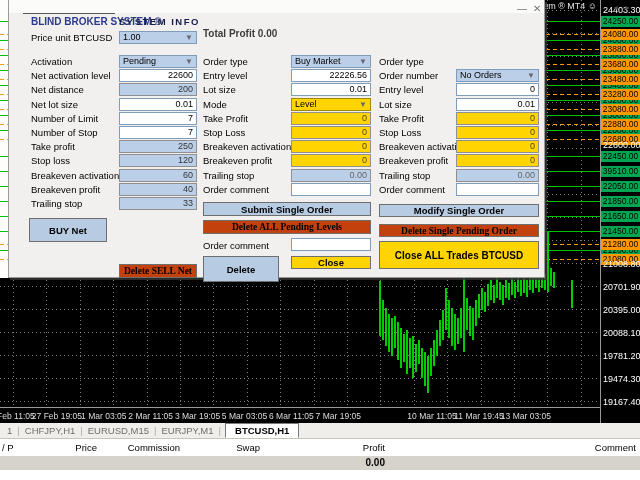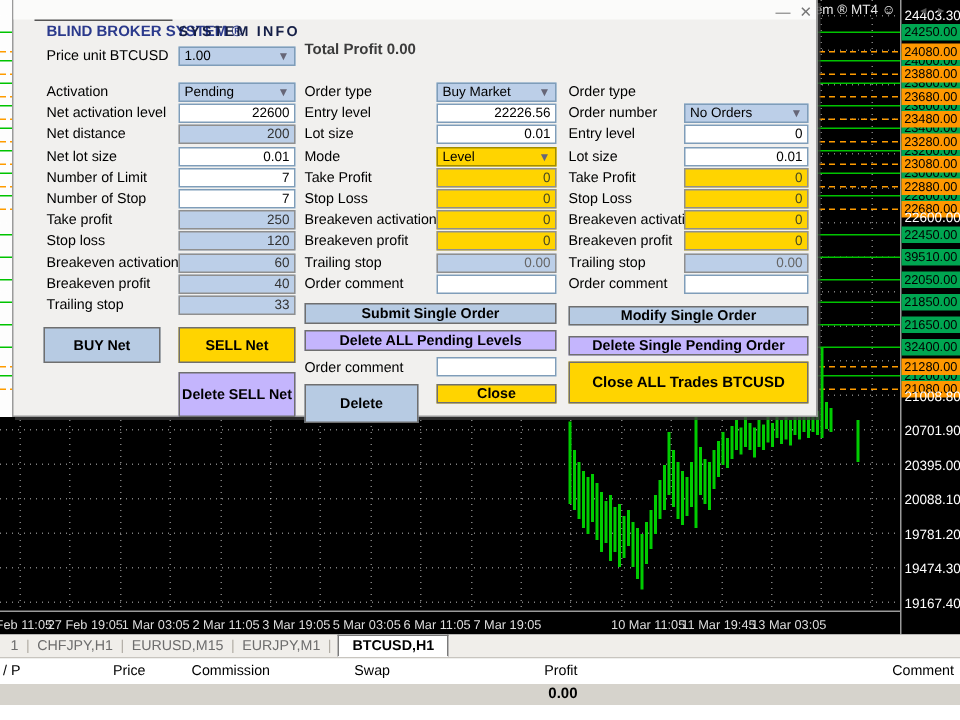--- a/index.html
+++ b/index.html
@@ -43,21 +43,21 @@
   .f-yellow{background:#ffd400;text-align:right;color:#4a4a20;}
   .f-drop{background:#bccfe8;border-color:#7f9db9;text-align:left;}
   .f-ydrop{background:#ffd400;border-color:#a08c00;text-align:left;}
   .f-comment{background:#fff;border-color:#7f9db9;}
   .f-gray{color:#666;}
   .arr{float:right;color:#667;font-size:8px;line-height:11px;}
   .btn{position:absolute;font-size:9.5px;font-weight:bold;color:#000;text-align:center;
        border:1px solid #6f6f6f;display:flex;align-items:center;justify-content:center;cursor:default;}
   .b-blue{background:#b7cbe3;}
   .b-yellow{background:#ffd400;}
-  .b-white{background:#c4b5fd;}
+  .b-white{background:#c2410c;font-family:Liberation Serif, serif;}
   
   #tabbar{position:absolute;left:0;top:423px;width:640px;height:16px;background:#f0eeea;
           border-bottom:1px solid #c8c5bf;font-size:9.5px;color:#6d6d6d;white-space:nowrap;
           display:flex;align-items:center;padding-left:2px;}
   .tab{padding:0 5px;} .tabsep{color:#b0aca4;}
   .tab-active{background:#fff;border:1px solid #7a7a7a;border-bottom:1px solid #fff;
               color:#000;font-weight:bold;padding:1px 9px;margin:0 4px;}
   .tab-arrow{position:absolute;top:4px;font-size:7px;color:#555;}
   #hdrrow{position:absolute;left:0;top:439px;width:640px;height:17px;background:#fff;}
   .hdr{position:absolute;top:3px;font-size:9.5px;color:#000;white-space:nowrap;}
@@ -207,21 +207,21 @@
         <div class="axis-tag tag-g" style="top: 65px;">23600.00</div>
         <div class="axis-tag tag-g" style="top: 80px;">23400.00</div>
         <div class="axis-tag tag-g" style="top: 95px;">23200.00</div>
         <div class="axis-tag tag-g" style="top: 110px;">23000.00</div>
         <div class="axis-tag tag-g" style="top: 125px;">22800.00</div>
         <div class="axis-tag tag-g" style="top: 151px;">22450.00</div>
         <div class="axis-tag tag-g" style="top: 166px;">39510.00</div>
         <div class="axis-tag tag-g" style="top: 181px;">22050.00</div>
         <div class="axis-tag tag-g" style="top: 196px;">21850.00</div>
         <div class="axis-tag tag-g" style="top: 211px;">21650.00</div>
-        <div class="axis-tag tag-g" style="top: 226px;">32400.00</div>
+        <div class="axis-tag tag-g" style="top: 226px;">21450.00</div>
         <div class="axis-tag tag-g" style="top: 245px;">21200.00</div>
         <div class="axis-tag tag-o" style="top: 29px;">24080.00</div>
         <div class="axis-tag tag-o" style="top: 44px;">23880.00</div>
         <div class="axis-tag tag-o" style="top: 59px;">23680.00</div>
         <div class="axis-tag tag-o" style="top: 74px;">23480.00</div>
         <div class="axis-tag tag-o" style="top: 89px;">23280.00</div>
         <div class="axis-tag tag-o" style="top: 104px;">23080.00</div>
         <div class="axis-tag tag-o" style="top: 119px;">22880.00</div>
         <div class="axis-tag tag-o" style="top: 134px;">22680.00</div>
         <div class="axis-tag tag-o" style="top: 239px;">21280.00</div>
@@ -322,22 +322,21 @@
         <div class="fld f-yellow" style="left: 447px; top: 140px; width: 83px;">0</div>
         <div class="plabel" style="left: 370px; top: 155px;">Breakeven profit</div>
         <div class="fld f-yellow" style="left: 447px; top: 154px; width: 83px;">0</div>
         <div class="plabel" style="left: 370px; top: 170px;">Trailing stop</div>
         <div class="fld f-blue f-gray" style="left: 447px; top: 169px; width: 83px;">0.00</div>
         <div class="plabel" style="left: 370px; top: 184px;">Order comment</div>
         <div class="fld f-comment" style="left: 447px; top: 183px; width: 83px;"></div>
       </div>
 
     <div class="btn b-blue" style="left:20px;top:218px;width:78px;height:24px">BUY Net</div>
-    <div class="btn b-yellow" style="left:110px;top:218px;width:78px;height:24px">SELL Net</div>
-    <div class="btn b-white" style="left:110px;top:248px;width:78px;height:30px">Delete SELL Net</div>
+    <div class="btn b-white" style="left:110px;top:264px;width:78px;height:14px">Delete SELL Net</div>
 
     <div class="btn b-blue" style="left:194px;top:202px;width:168px;height:14px">Submit Single Order</div>
     <div class="btn b-white" style="left:194px;top:220px;width:168px;height:14px">Delete ALL Pending Levels</div>
     <div class="plabel" style="left:194px;top:240px">Order comment</div>
     <div class="fld f-comment" style="left:282px;top:238px;width:80px"></div>
     <div class="btn b-blue" style="left:194px;top:256px;width:76px;height:26px">Delete</div>
     <div class="btn b-yellow" style="left:282px;top:256px;width:80px;height:13px">Close</div>
 
     <div class="btn b-blue" style="left:370px;top:204px;width:160px;height:13px">Modify Single Order</div>
     <div class="btn b-white" style="left:370px;top:224px;width:160px;height:13px">Delete Single Pending Order</div>

